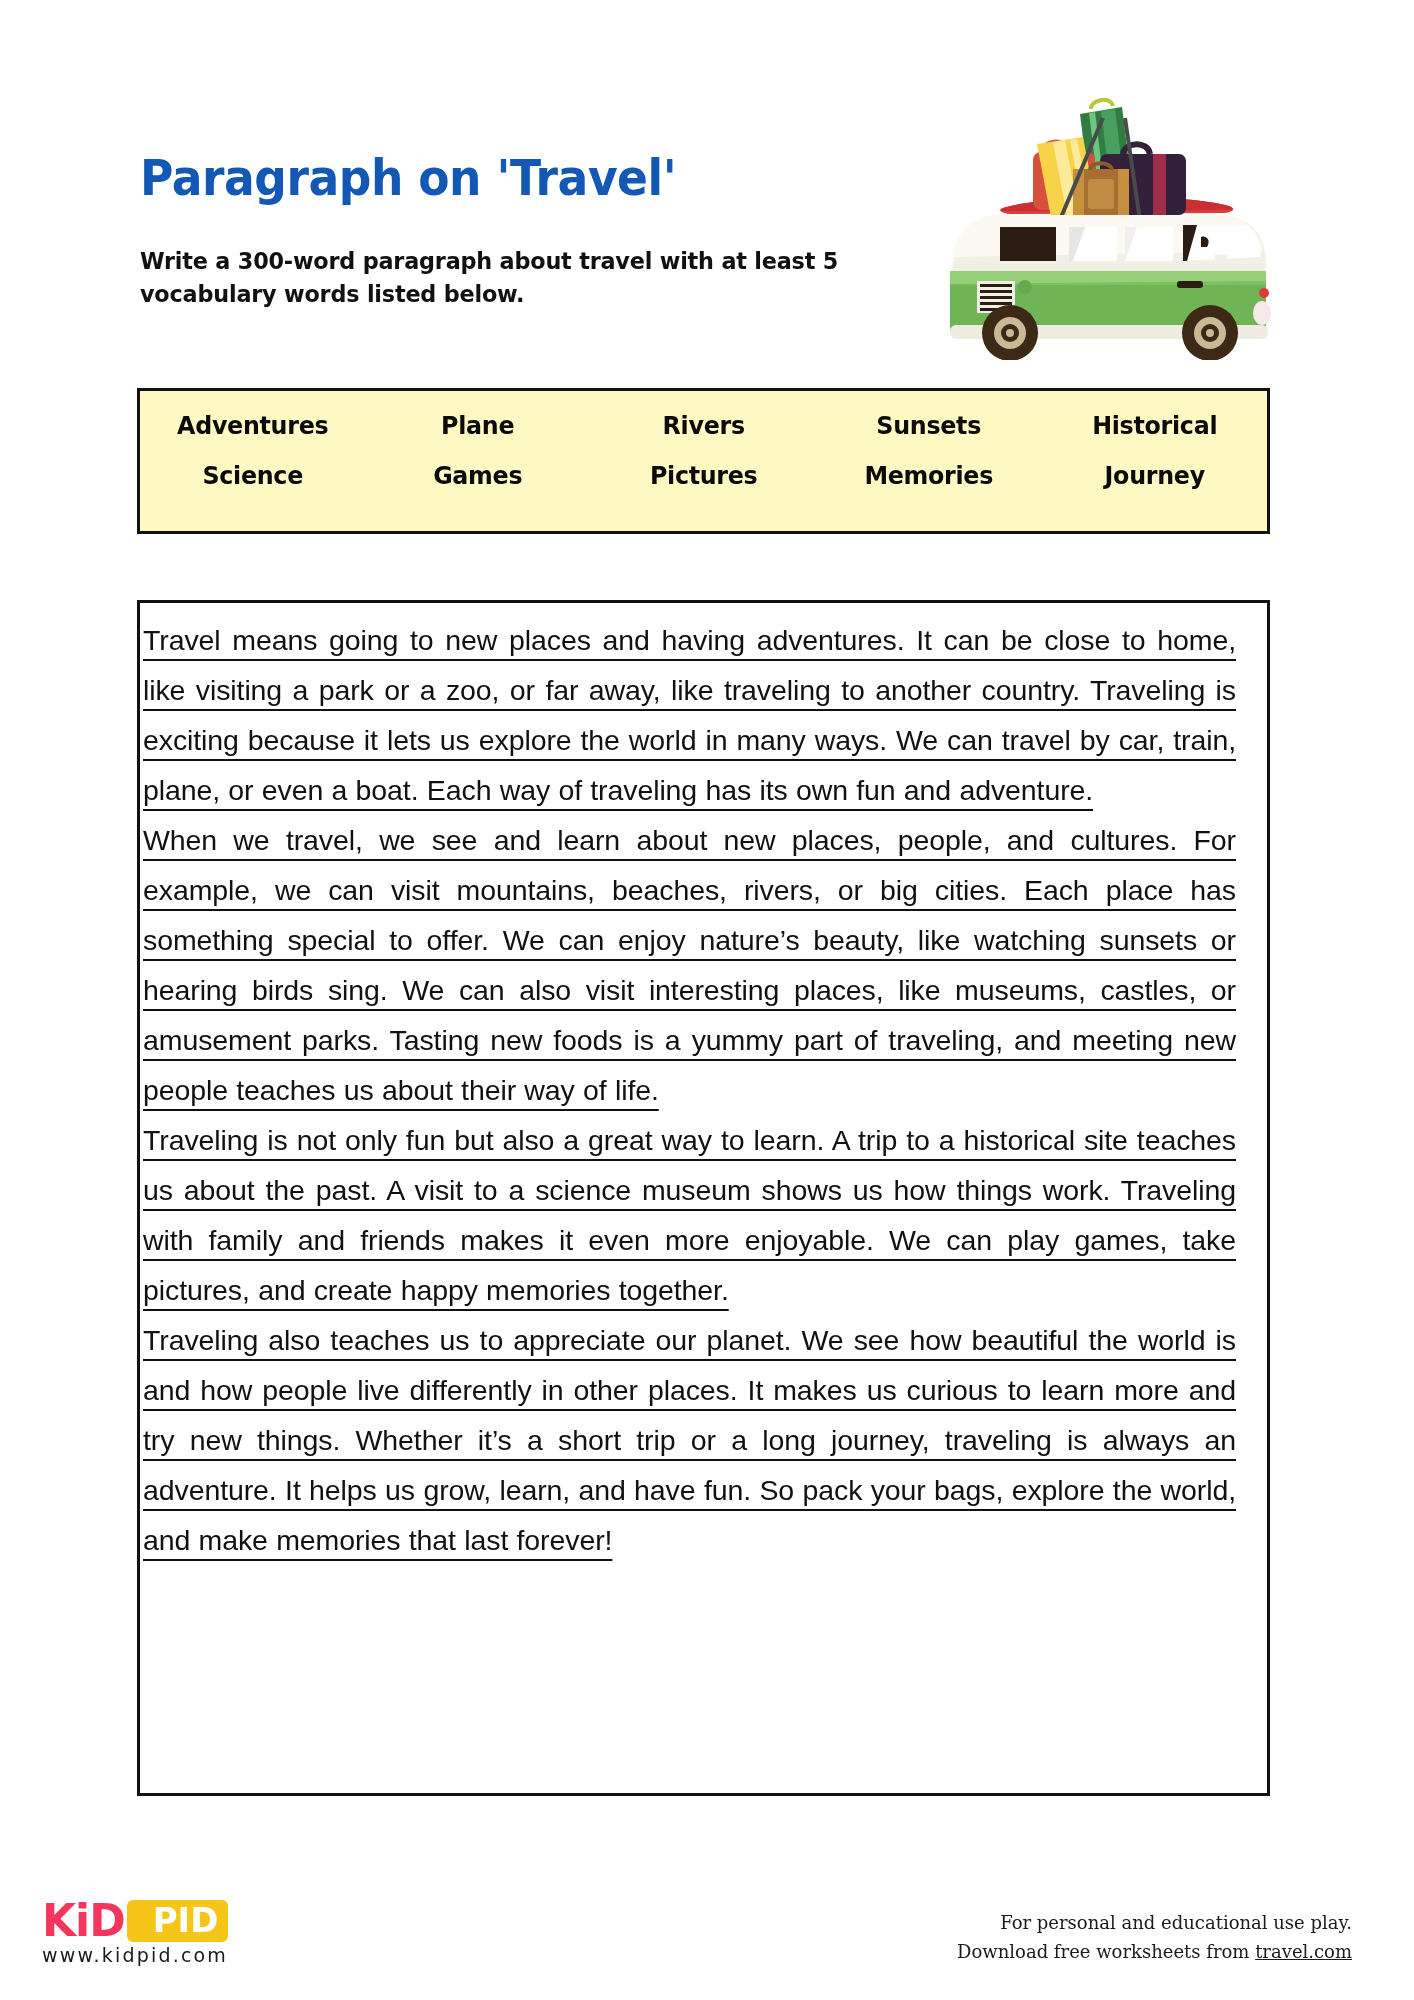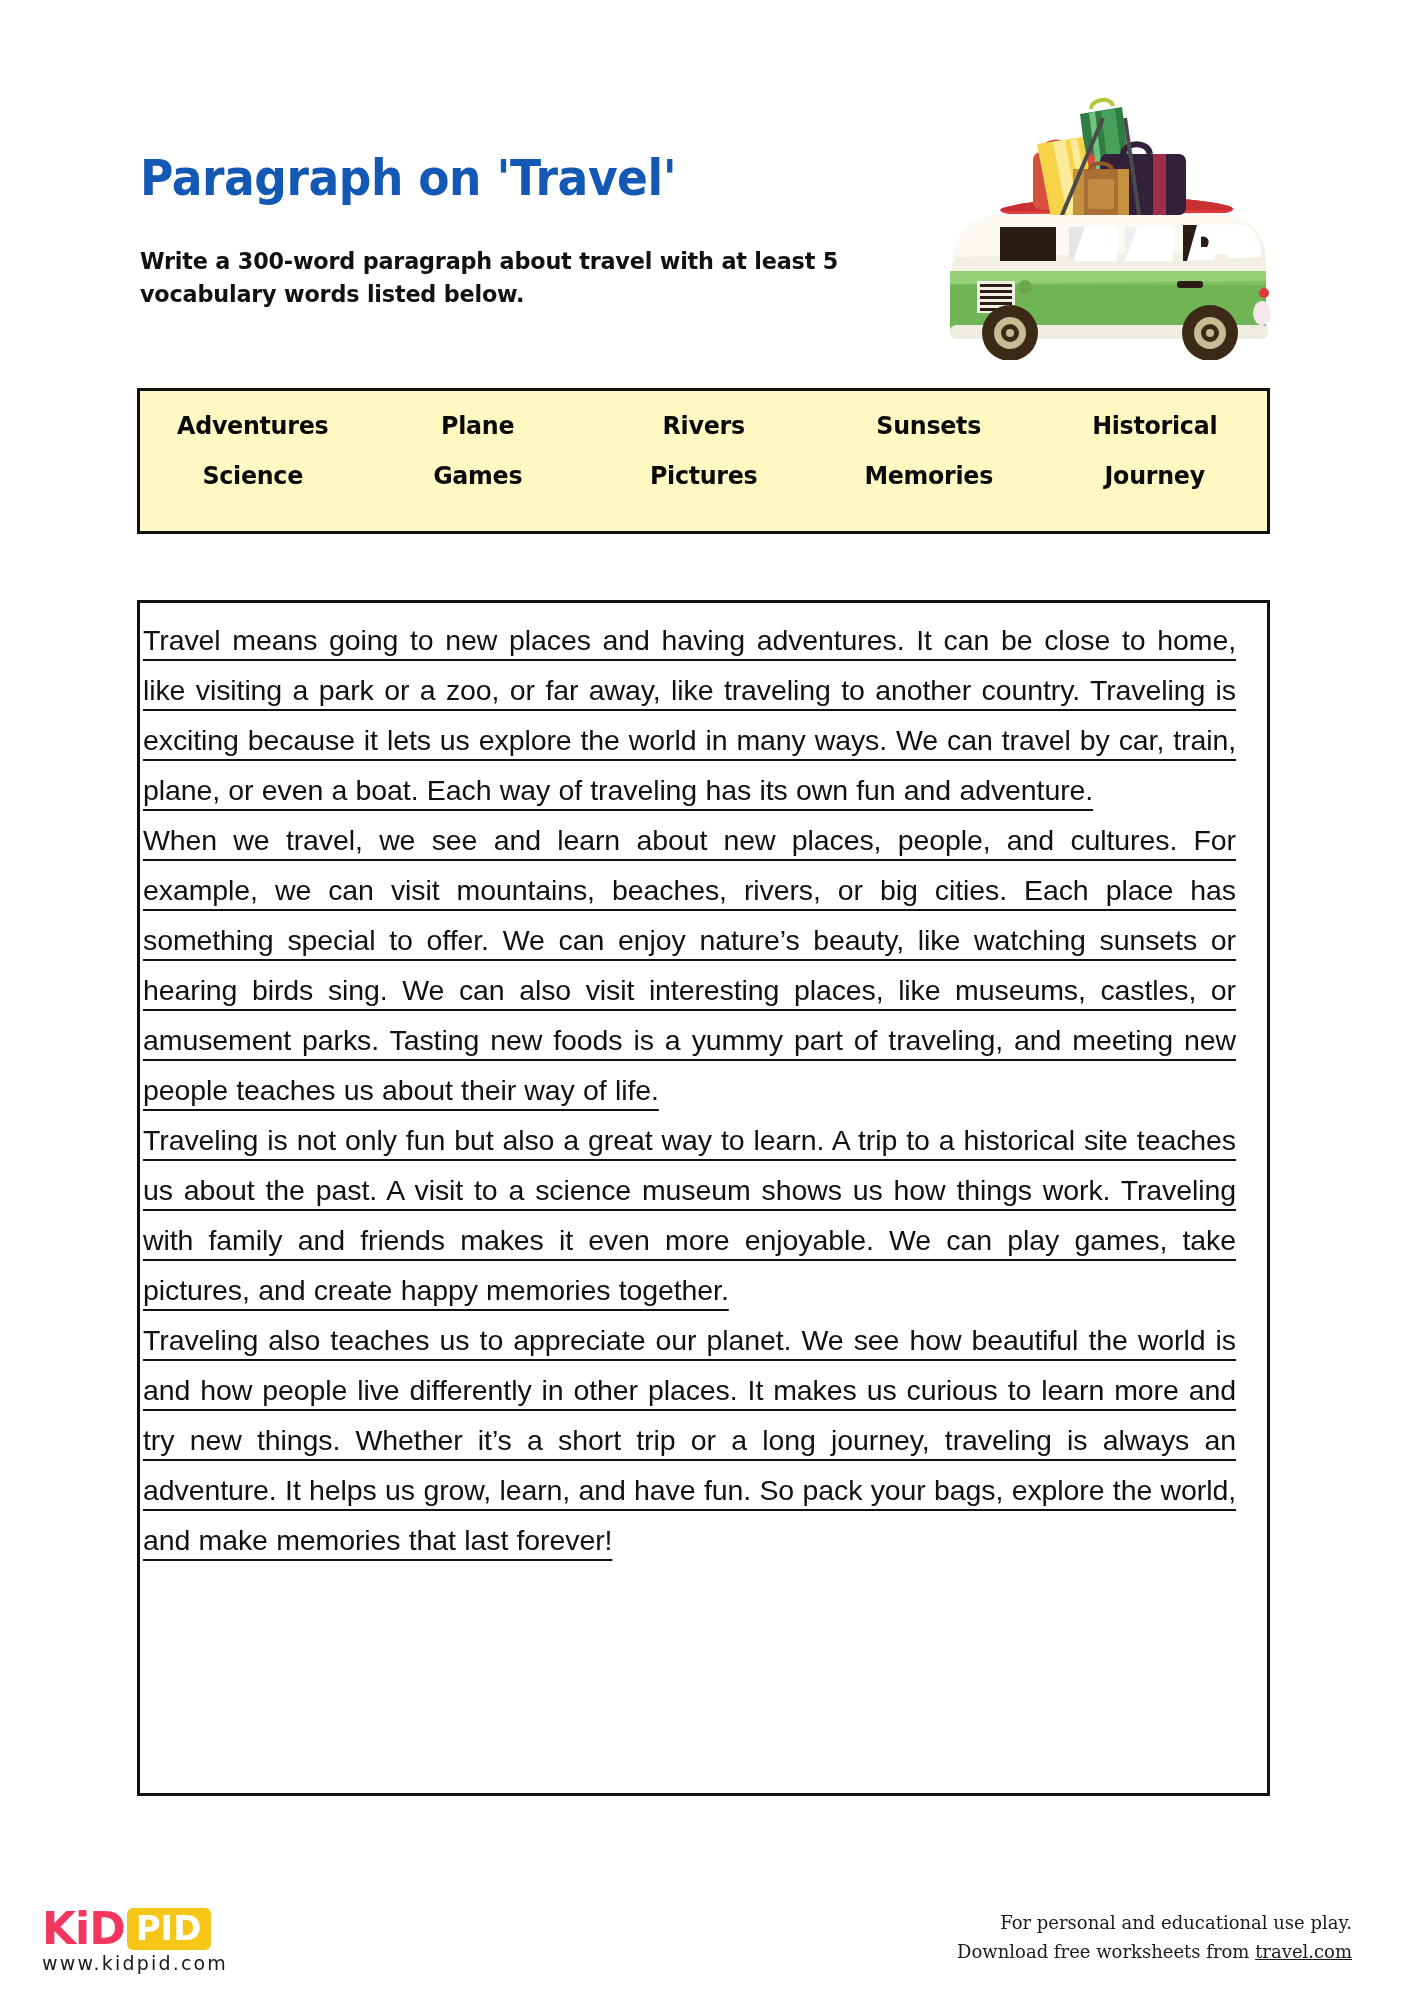--- a/index.html
+++ b/index.html
@@ -109,21 +109,21 @@
     word-spacing: 0.5px;
   }
 
   
   #footer {
     position: absolute;
     left: 0; top: 1870px; width: 1414px; height: 130px;
   }
   #logo-wrap {
     position: absolute;
-    left: 42px; top: 36px;
+    left: 42px; top: 28px;
     display: flex;
     align-items: flex-start;
     flex-direction: column;
   }
   #logo-mark {
     display: flex;
     align-items: center;
     height: 46px;
   }
   #logo-kid {
@@ -134,21 +134,21 @@
     letter-spacing: -1px;
     line-height: 44px;
   }
   #logo-pid {
     font-family: "DejaVu Sans", sans-serif;
     font-size: 34px;
     font-weight: bold;
     color: #ffffff;
     background: #f5c518;
     border-radius: 6px;
-    padding: 3px 9px 5px 9px;
+    padding: 3px 9px 5px 26px;
     letter-spacing: 0px;
     line-height: 34px;
     margin-left: 2px;
   }
   #logo-url {
     font-family: "DejaVu Sans", sans-serif;
     font-size: 19px;
     color: #1a1a1a;
     letter-spacing: 2.2px;
   }

